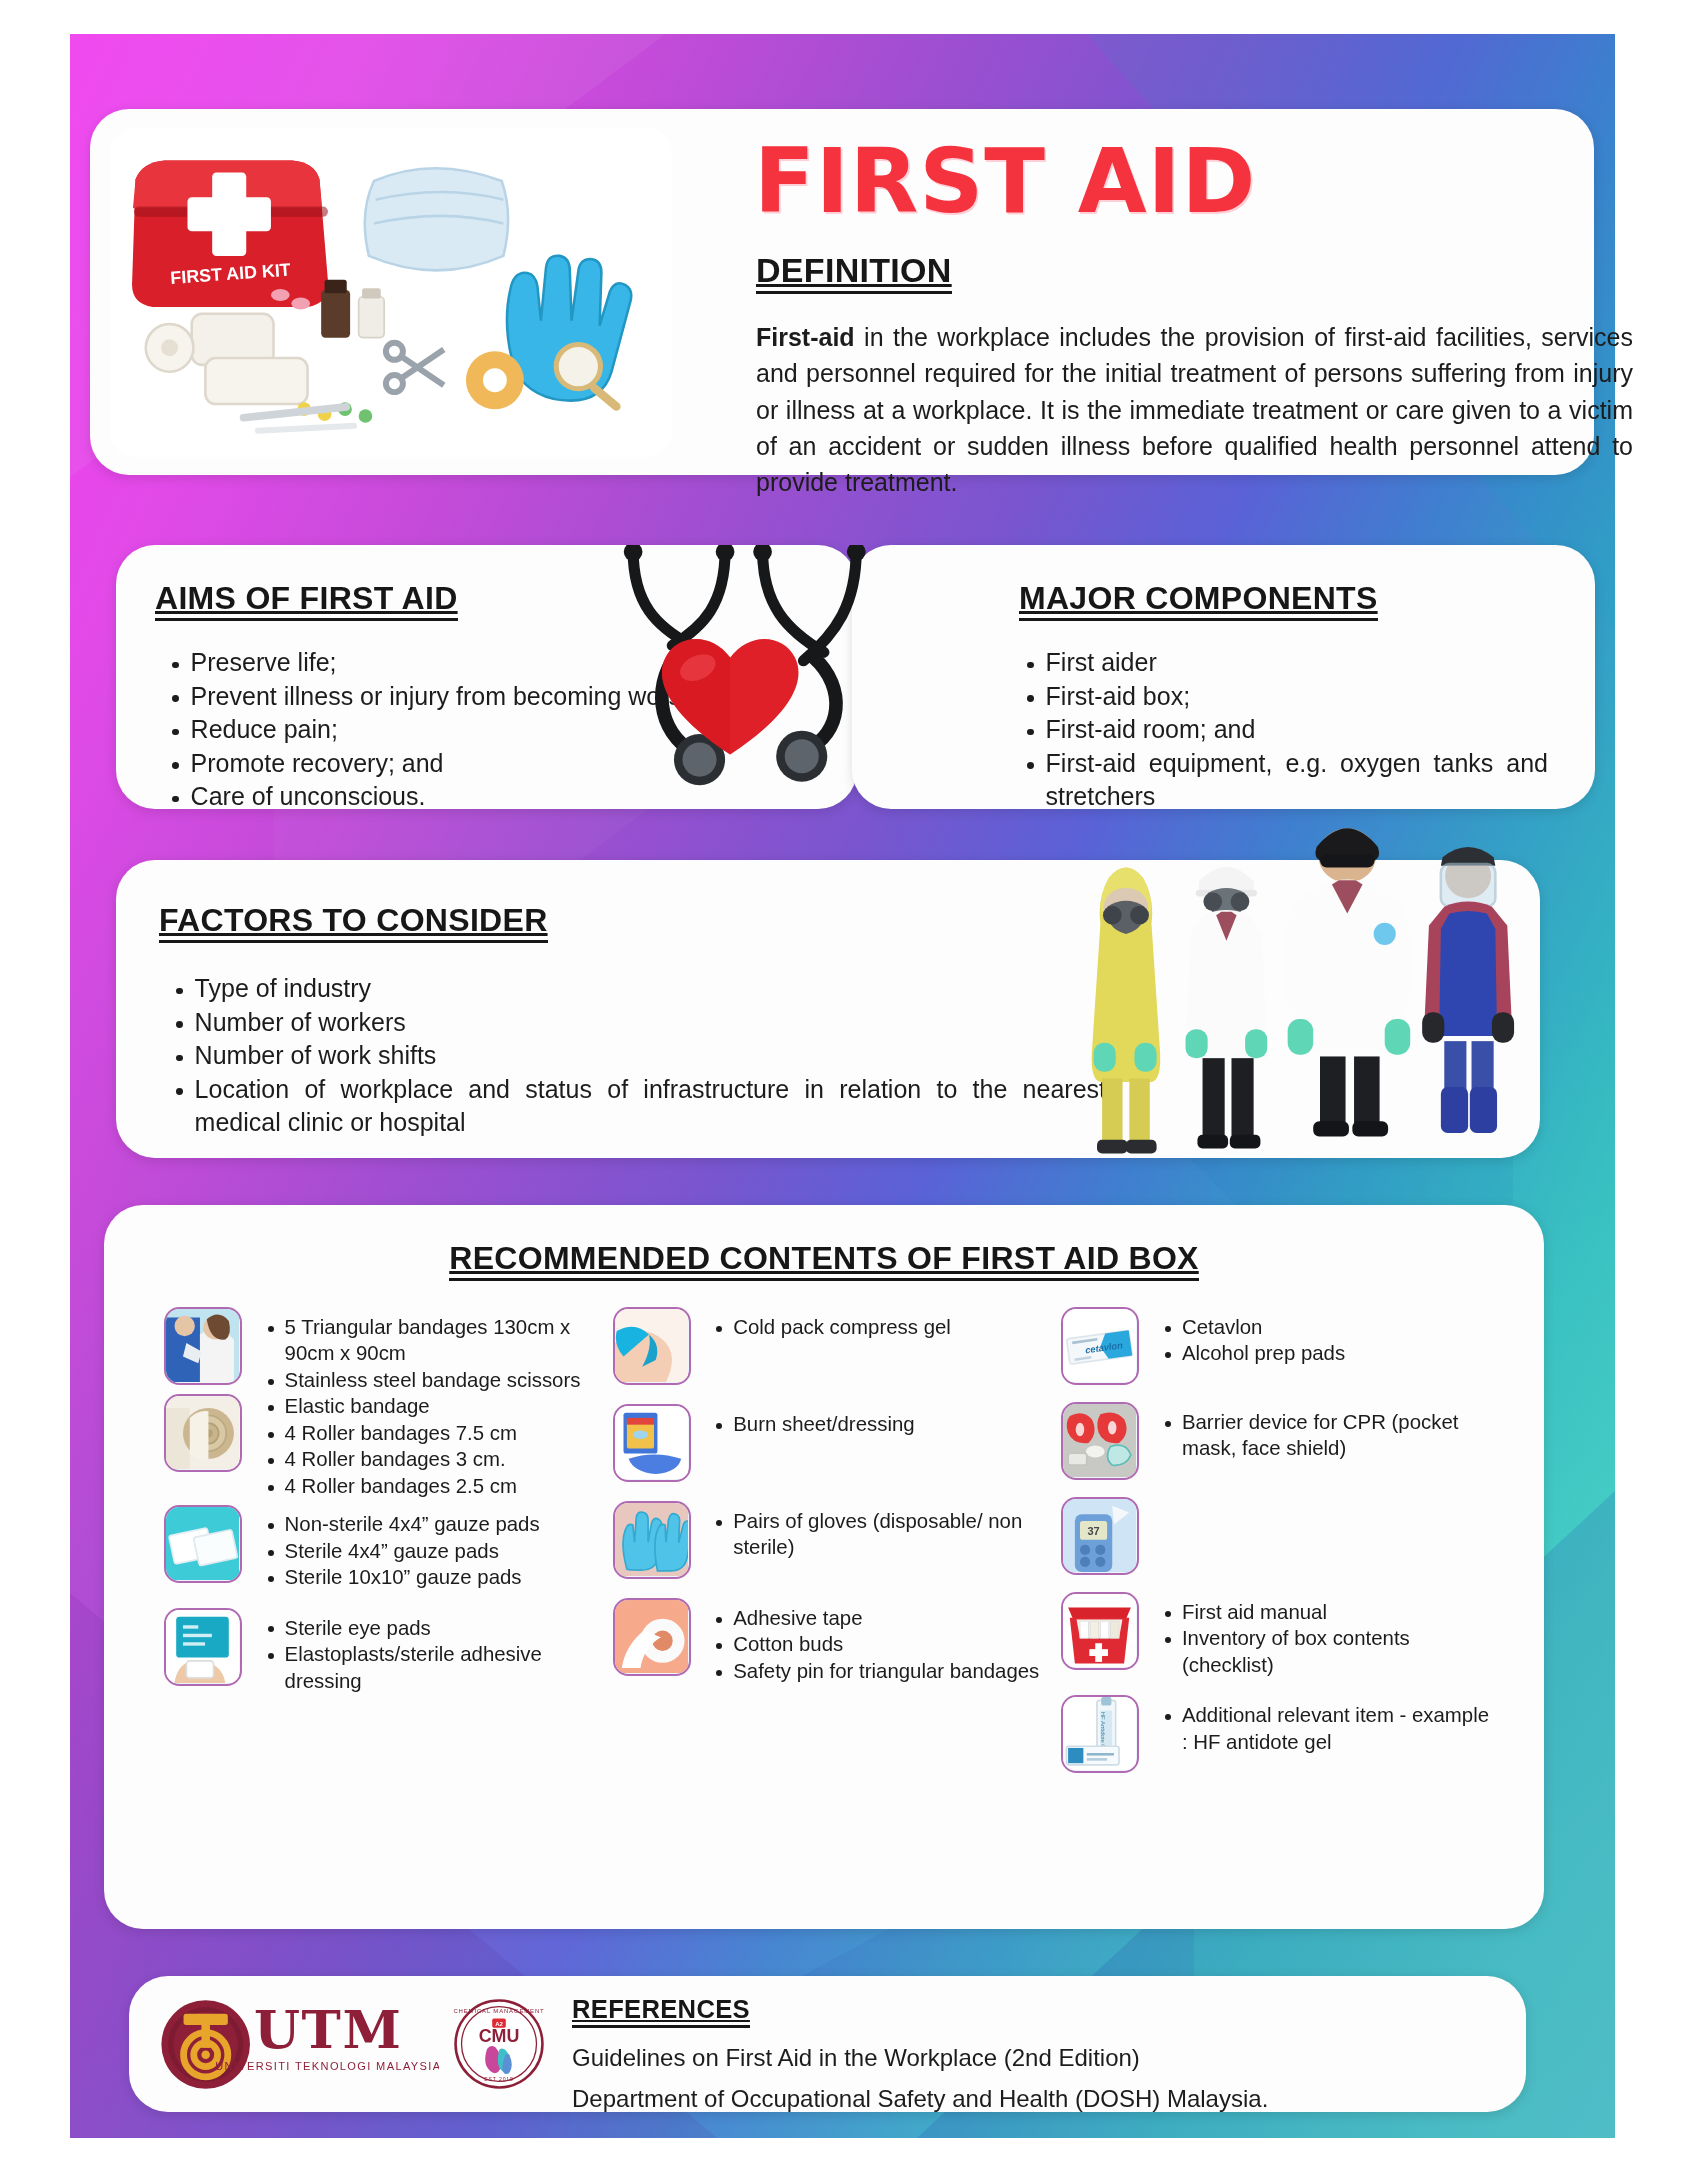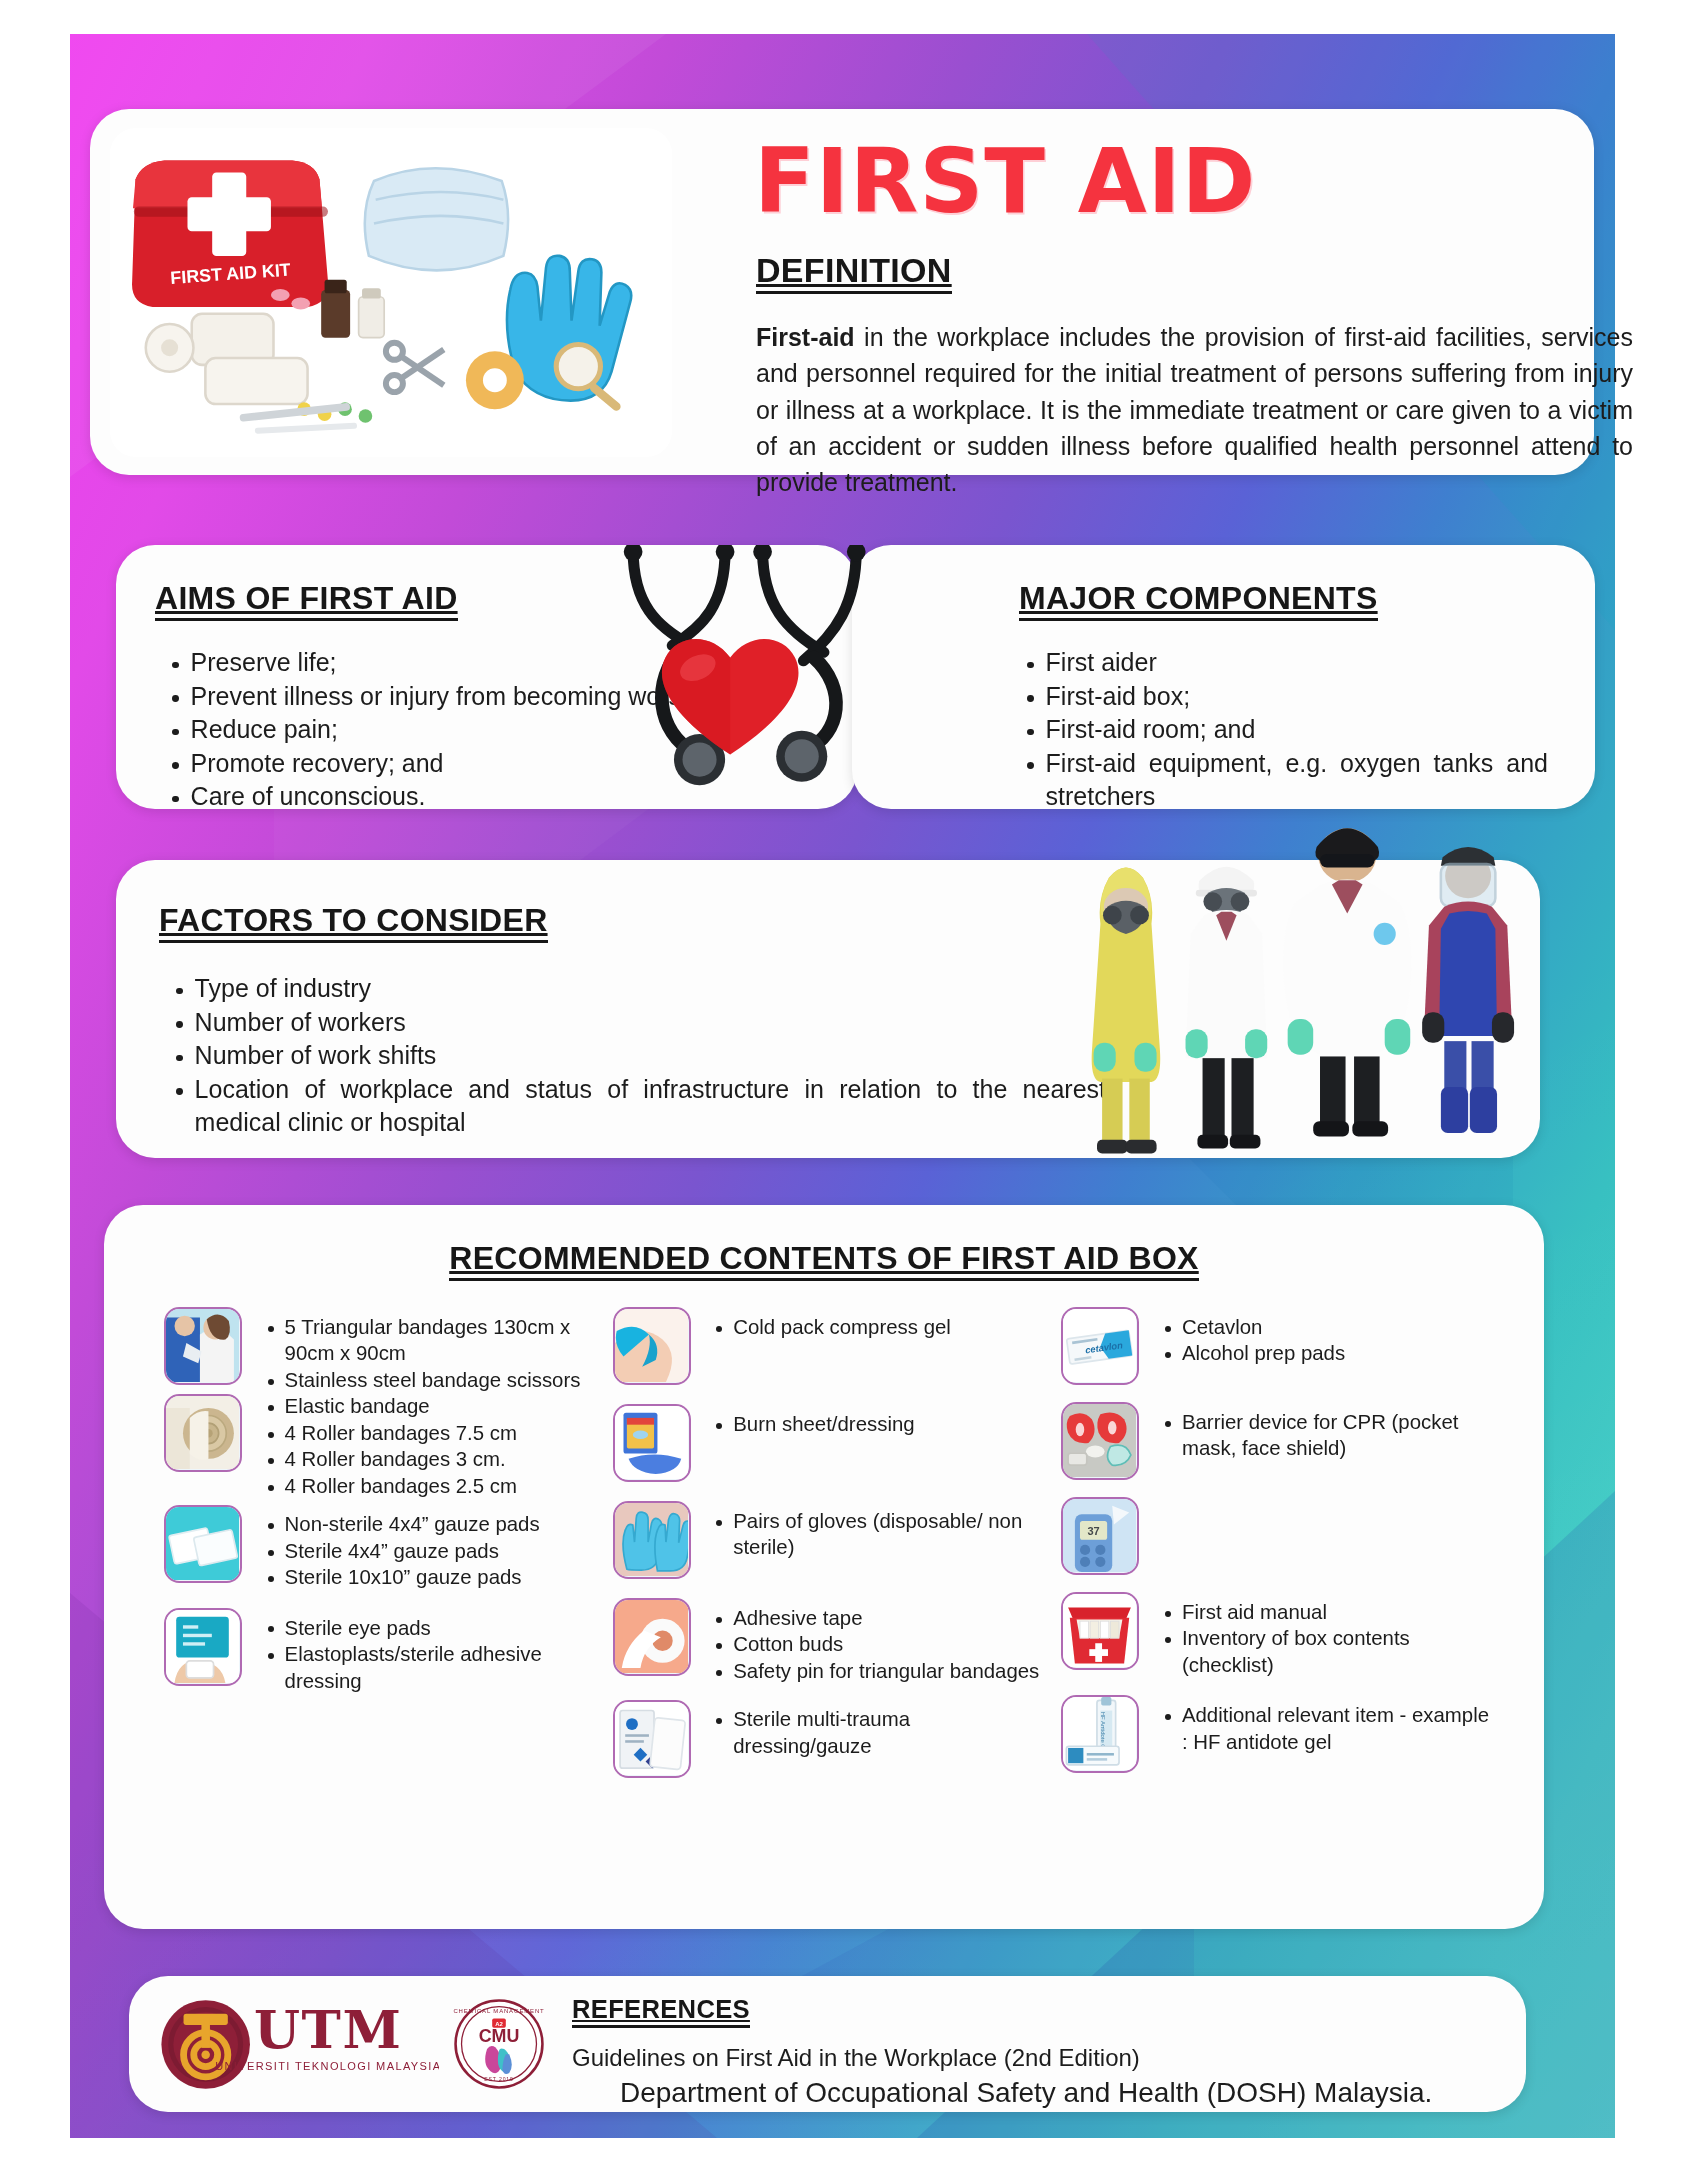--- a/index.html
+++ b/index.html
@@ -201,21 +201,21 @@
   }
   .group-text ul.bullets li { font-size: 20.4px; line-height: 1.30; padding-left: 22px; }
   .group-text ul.bullets li::before { width: 6px; height: 6px; left: 5.1px; top: .58em; }
 
   
   #card-refs { left: 129px; top: 1976px; width: 1397px; height: 136px; }
   #logo-utm { position: absolute; left: 29px; top: 19px; width: 281px; height: 99px; }
   #logo-cmu { position: absolute; left: 324px; top: 22px; width: 92px; height: 92px; }
   #refs-heading { position: absolute; left: 443px; top: 19px; font-size: 25.6px; }
   #refs-line1 { position: absolute; left: 443px; top: 65px; font-size: 24px; }
-  #refs-line2 { position: absolute; left: 443px; top: 97px; font-size: 28px; margin-left: 48px; }
+  #refs-line2 { position: absolute; left: 443px; top: 106px; font-size: 24px; }
 </style>
 </head>
 <body>
 
 <div class="poster">
   <div class="facet f1"></div>
   <div class="facet f2"></div>
   <div class="facet f3"></div>
   <div class="facet f4"></div>
   <div class="facet f5"></div>
@@ -603,41 +603,20 @@
         </div>
         <div class="group-text">
           <ul class="bullets">
             <li>Adhesive tape</li>
             <li>Cotton buds</li>
             <li>Safety pin for triangular bandages</li>
           </ul>
         </div>
       </div>
 
-      <div class="content-group" style="margin-top:15.3px">
-        <div class="thumb-stack">
-          <div class="thumb">
-            <svg width="73" height="73" viewBox="0 0 86 86">
-              <rect width="86" height="86" fill="#ffffff"></rect>
-              <rect x="6" y="10" width="40" height="68" rx="3" fill="#f0f3f6" stroke="#d6dde3" stroke-width="2"></rect>
-              <circle cx="20" cy="26" r="7" fill="#1f6fc4"></circle>
-              <rect x="12" y="38" width="28" height="3" fill="#9fb2c2"></rect>
-              <rect x="12" y="45" width="22" height="3" fill="#9fb2c2"></rect>
-              <path d="M22 62 l8-8 l8 8 l-8 8 z" fill="#1f6fc4"></path>
-              <path d="M36 70 l8-8 l8 8 l-8 8 z" fill="#2f3f8f"></path>
-              <rect x="44" y="20" width="36" height="58" rx="4" fill="#fcfcfc" stroke="#dfe5ea" stroke-width="2" transform="rotate(6 62 49)"></rect>
-            </svg>
-          </div>
-        </div>
-        <div class="group-text">
-          <ul class="bullets">
-            <li>Sterile multi-trauma dressing/gauze</li>
-          </ul>
-        </div>
-      </div>
     </div>
 
     <div class="content-col">
 
       <div class="content-group">
         <div class="thumb-stack">
           <div class="thumb">
             <svg width="73" height="73" viewBox="0 0 86 86">
               <rect width="86" height="86" fill="#ffffff"></rect>
               <g transform="rotate(-8 43 46)">

